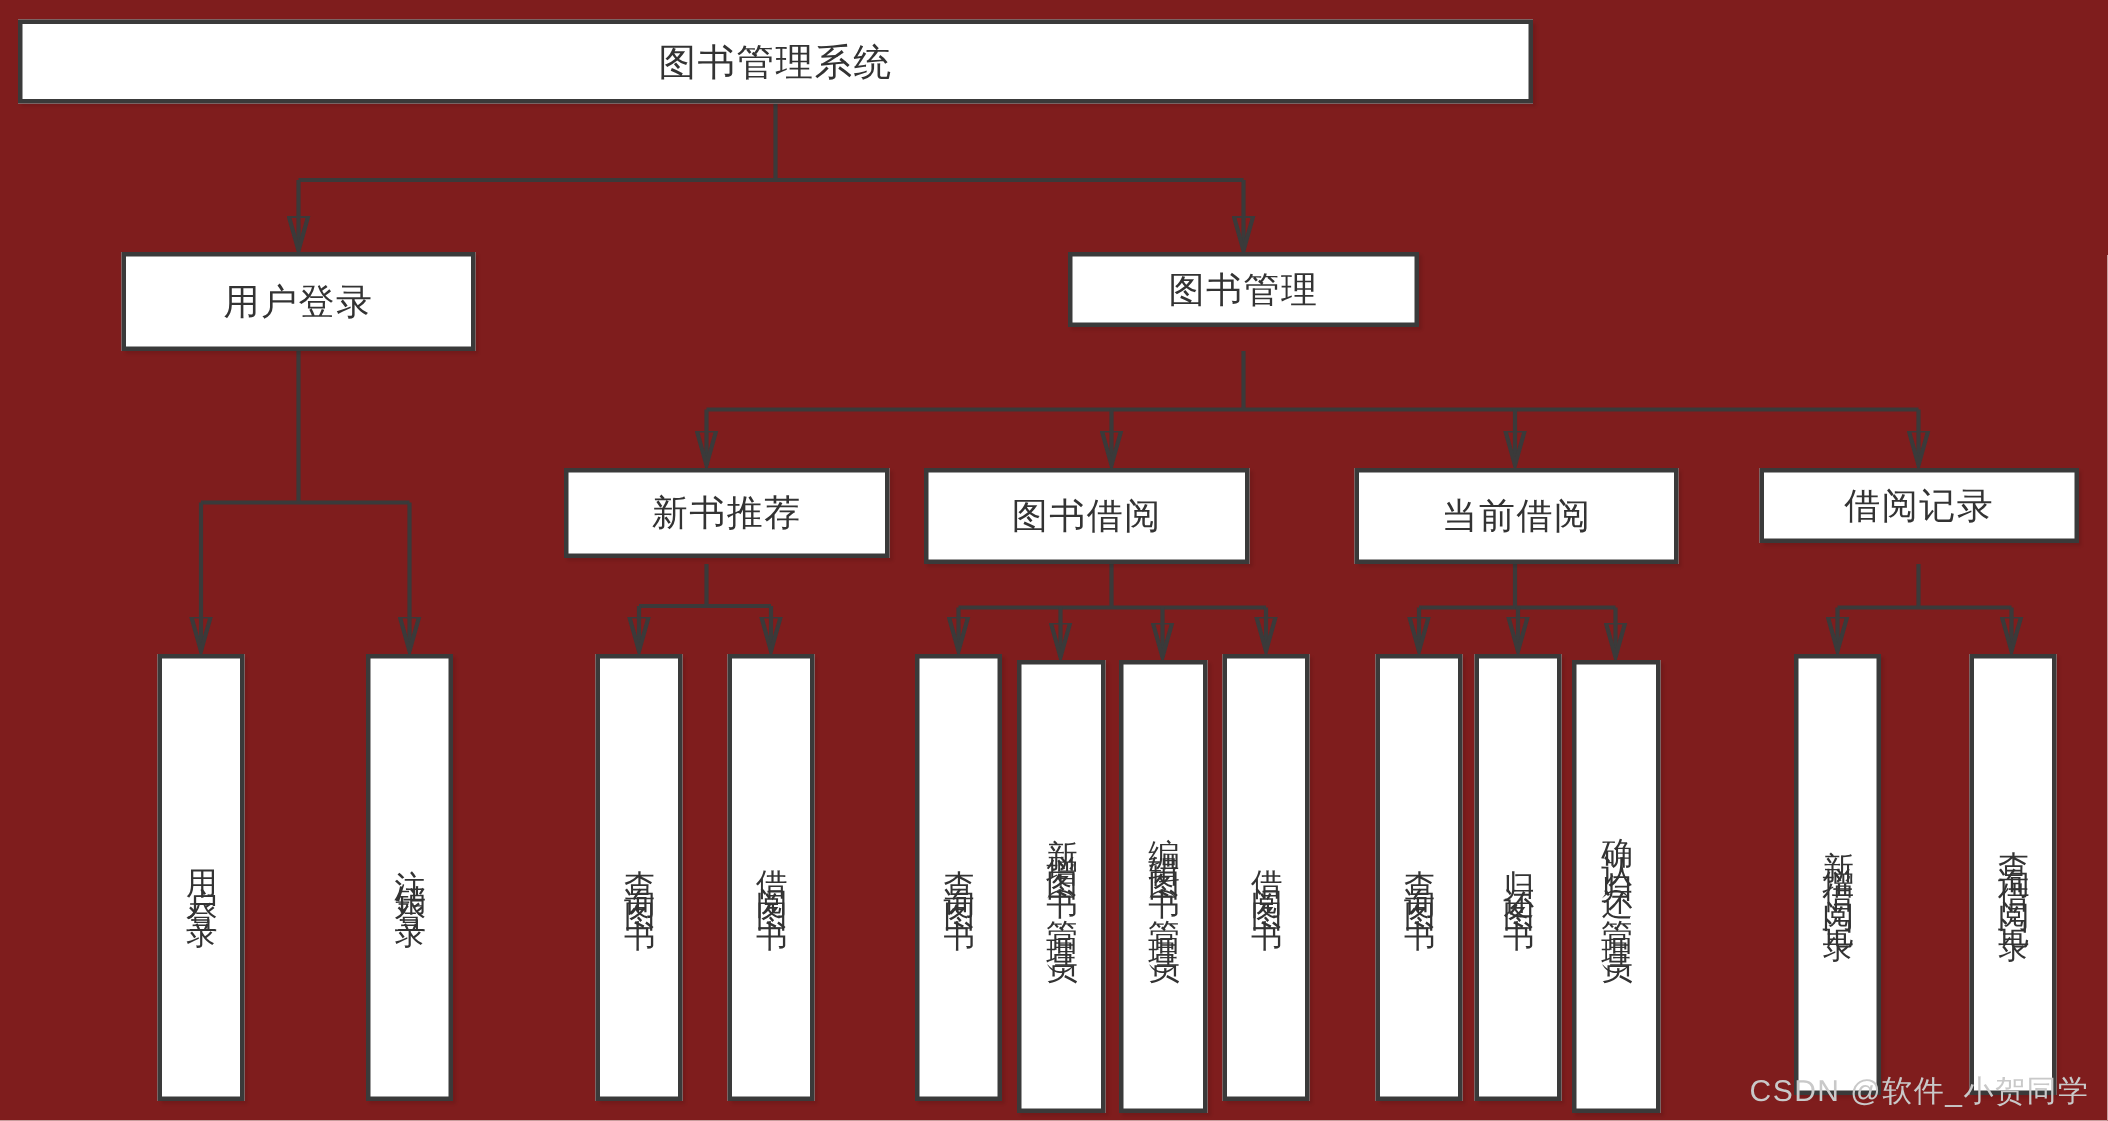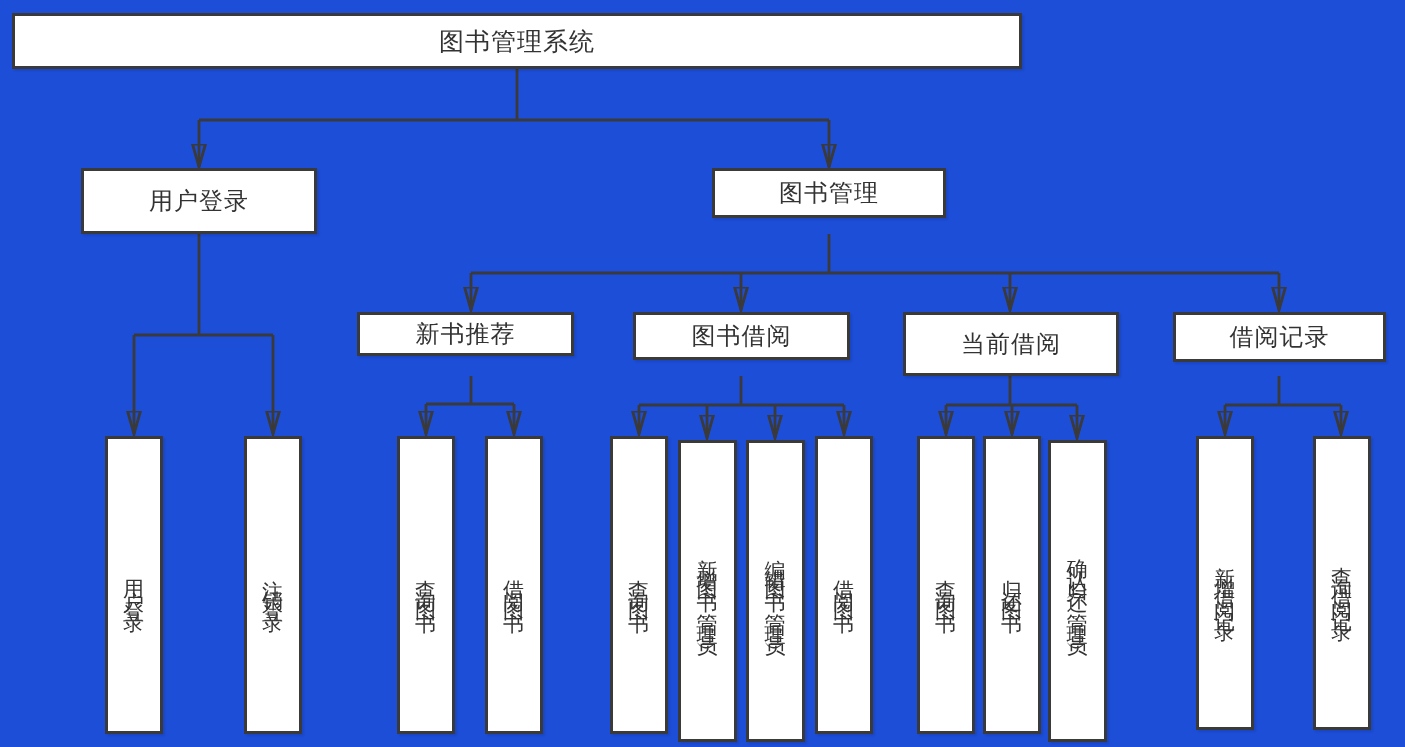--- a/index.html
+++ b/index.html
@@ -1,19 +1,19 @@
 <!DOCTYPE html>
 <html><head>
 <meta charset="utf-8">
 <style>
   html,body{margin:0;padding:0;background:#ffffff;}
   .stage{
     position:relative;
     width:1405px;height:747px;
-    background:#1d4ed8;
+    background:#7f1d1d;
     overflow:hidden;
     font-family:"Liberation Sans","DejaVu Sans",sans-serif;
   }
   .wires{position:absolute;left:0;top:0;}
   .box{
     position:absolute;
     box-sizing:border-box;
     background:#ffffff;
     border:3px solid #3a3a3a;
     display:flex;align-items:center;justify-content:center;
@@ -113,24 +113,24 @@
     <span class="hlabel">图书管理系统</span>
   </div>
 
   <div class="box" style="left:81px;top:168px;width:236px;height:66px">
     <span class="hlabel">用户登录</span>
   </div>
   <div class="box" style="left:712px;top:168px;width:234px;height:50px">
     <span class="hlabel">图书管理</span>
   </div>
 
-  <div class="box" style="left:357px;top:312px;width:217px;height:44px">
+  <div class="box" style="left:376px;top:312px;width:217px;height:60px">
     <span class="hlabel">新书推荐</span>
   </div>
-  <div class="box" style="left:633px;top:312px;width:217px;height:48px">
+  <div class="box" style="left:616px;top:312px;width:217px;height:64px">
     <span class="hlabel">图书借阅</span>
   </div>
   <div class="box" style="left:903px;top:312px;width:216px;height:64px">
     <span class="hlabel">当前借阅</span>
   </div>
   <div class="box" style="left:1173px;top:312px;width:213px;height:50px">
     <span class="hlabel">借阅记录</span>
   </div>
 
   <div class="box leaf" style="left:105px;top:436px;width:58px;height:298px">
@@ -170,14 +170,15 @@
     <span class="vlabel">确认归还（管理员）</span>
   </div>
 
   <div class="box leaf" style="left:1196px;top:436px;width:58px;height:294px">
     <span class="vlabel">新增借阅记录</span>
   </div>
   <div class="box leaf" style="left:1313px;top:436px;width:58px;height:294px">
     <span class="vlabel">查询借阅记录</span>
   </div>
 
+  <div class="watermark">CSDN @软件_小贺同学</div>
 
 </div>
 
 </body></html>

